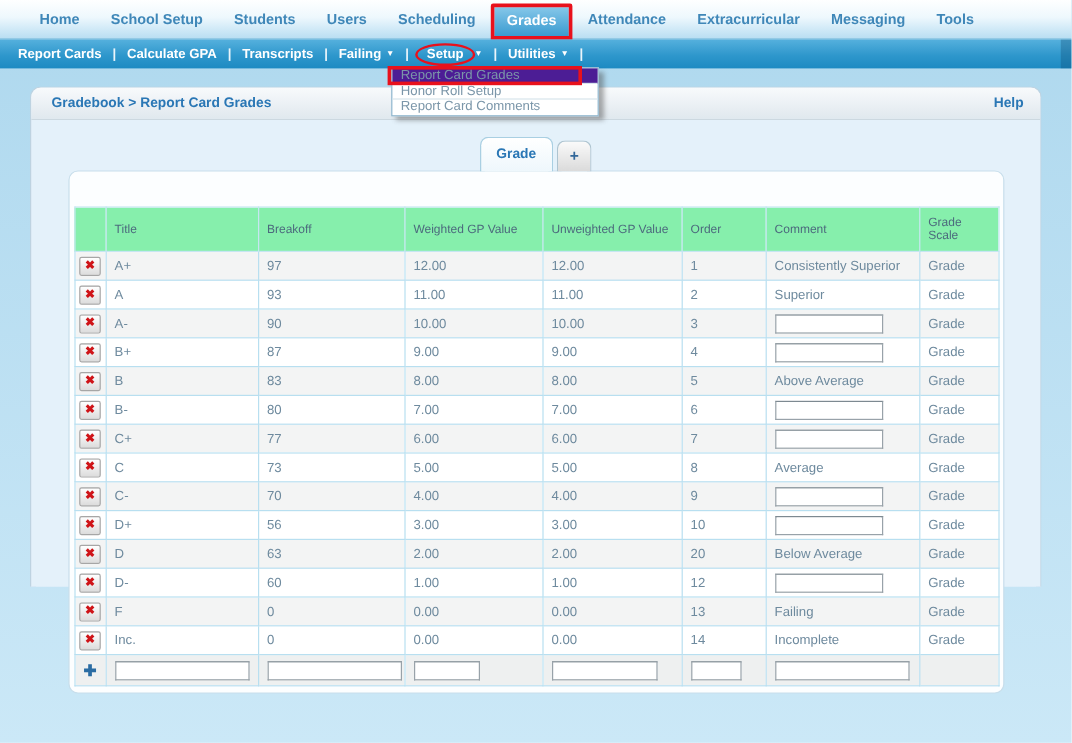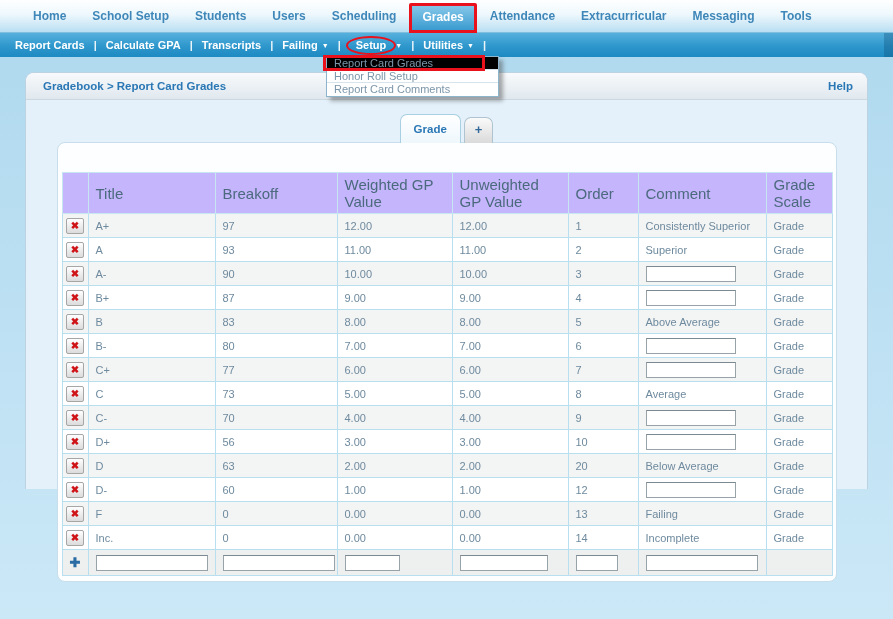--- a/index.html
+++ b/index.html
@@ -35,21 +35,21 @@
   .ellipse-anno { border:2px solid #e8111c; border-radius:50%;
                   padding:1px 8px 2px; margin:-3px -5px -3px -4px; }
 
   
   .menu { position:absolute; left:326px; top:56px; width:173px; background:#fff;
           border:1px solid #8cb4cc; box-shadow:4px 4px 4px rgba(70,70,70,0.45); z-index:60; }
   .menu-item { position:relative; height:13px; line-height:12px; font-size:11px;
                color:#7b96a9; padding-left:7px; border-bottom:1px solid #d7e4ec;
                cursor:pointer; white-space:nowrap; }
   .menu-item:last-child { border-bottom:none; }
-  .menu-item.hl { background:#000000; }
+  .menu-item.hl { background:#4c1d95; }
   .menu-redbox { position:absolute; left:-4px; top:-2px; right:13px; bottom:-2px;
                  border:3px solid #e8111c; pointer-events:none; }
 
   
   .panel { position:absolute; left:25px; top:72px; width:843px; height:417px;
            background:#e4f1fa; border:1px solid #bed3e1; border-bottom:none;
            border-radius:9px 9px 0 0; }
   .crumbbar { height:27px; display:flex; align-items:center; justify-content:space-between;
               padding:0 14px 0 17px; border-radius:8px 8px 0 0;
               background:linear-gradient(#f8fafc,#e0e8ee);
@@ -66,21 +66,21 @@
   .tab-add { background:linear-gradient(#fafafa,#dadada); border:1px solid #aec4d0;
              border-bottom:none; border-radius:7px 7px 0 0; color:#33689a;
              font-weight:bold; font-size:13px; padding:5px 10px 7px; margin-left:3px;
              cursor:pointer; line-height:1; }
 
   
   .card { width:780px; margin:-1px auto 0; background:#fcfeff;
           border:1px solid #c8deeb; border-radius:8px; padding:29px 4px 5px; }
   table { border-collapse:collapse; table-layout:fixed; width:770px; margin:0 auto;
           font-size:11px; color:#6e8a9e; background:#fff; border:1px solid #aeda ee; }
-  th { background:#c4b5fd; color:#4c6a7d; font-weight:normal; font-size:15px;
+  th { background:#86efac; color:#4c6a7d; font-weight:normal; font-size:10px;
        text-align:left; padding:3px 7px; height:37px; vertical-align:middle;
        border:1px solid #c6e6f2; }
   td { border:1px solid #b8dff0; padding:0 7px; height:24px; vertical-align:middle;
        white-space:nowrap; overflow:hidden; }
   tr.odd td { background:#f3f4f4; }
   tr.even td { background:#ffffff; }
   tr.addrow td { background:#eef0f0; height:26px; }
   td.del { padding:0; text-align:center; }
   .del-btn { width:18px; height:16px; background:linear-gradient(#ffffff,#dcdcdc);
              border:1px solid #a6a6a6; border-radius:2px; color:#cf1418;

